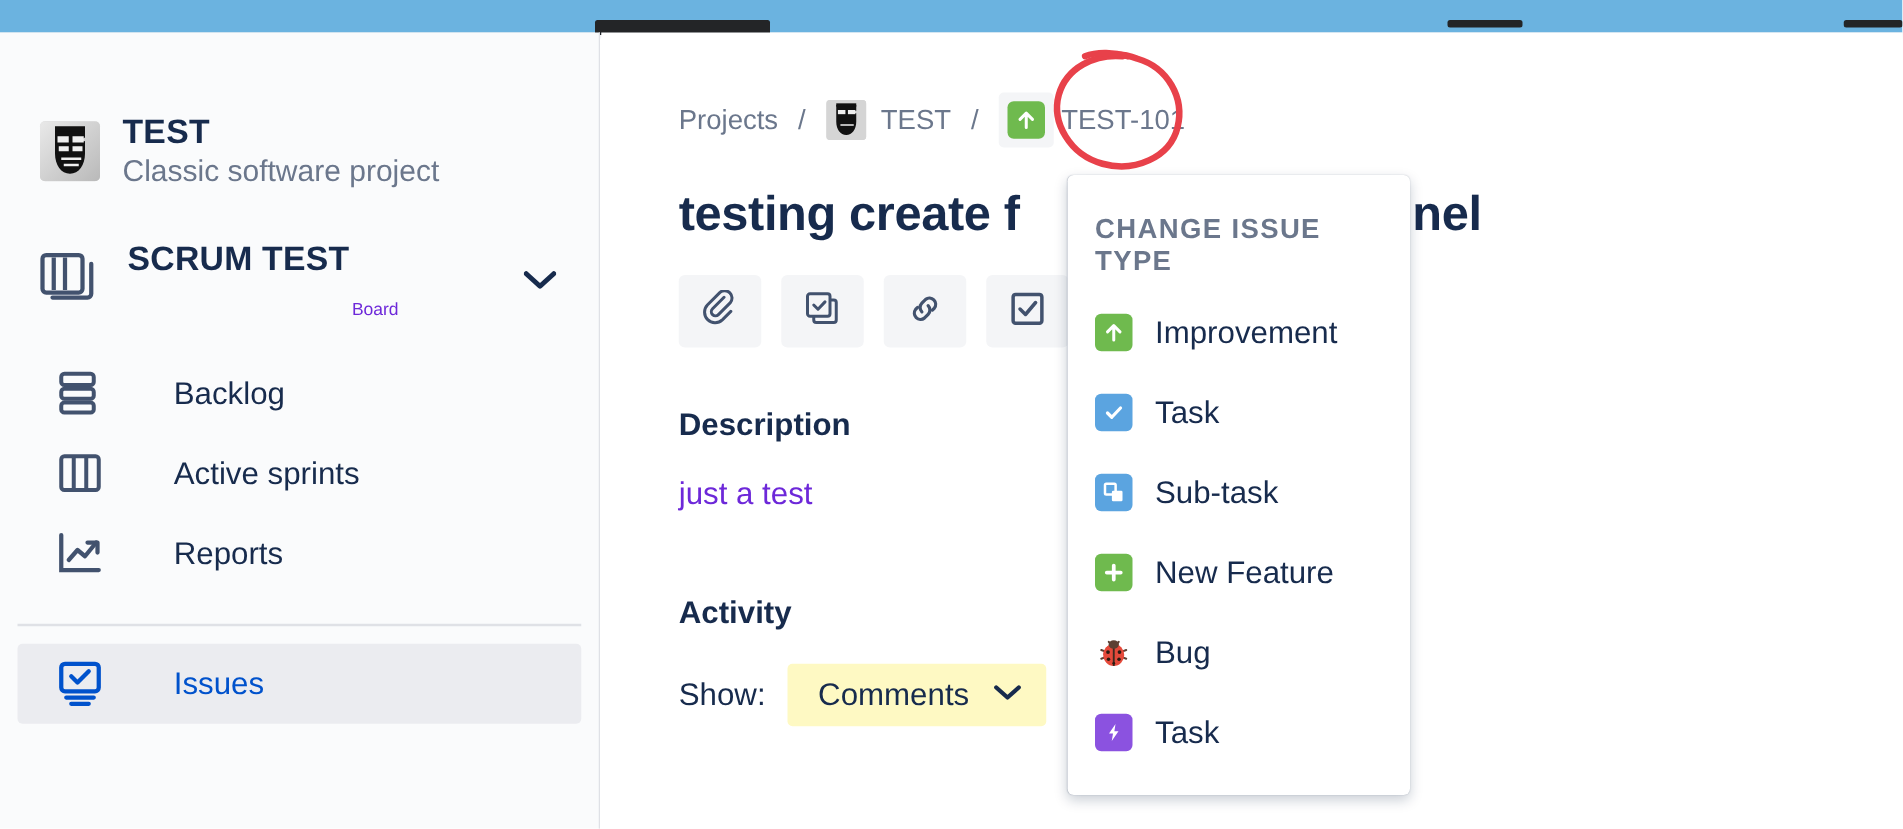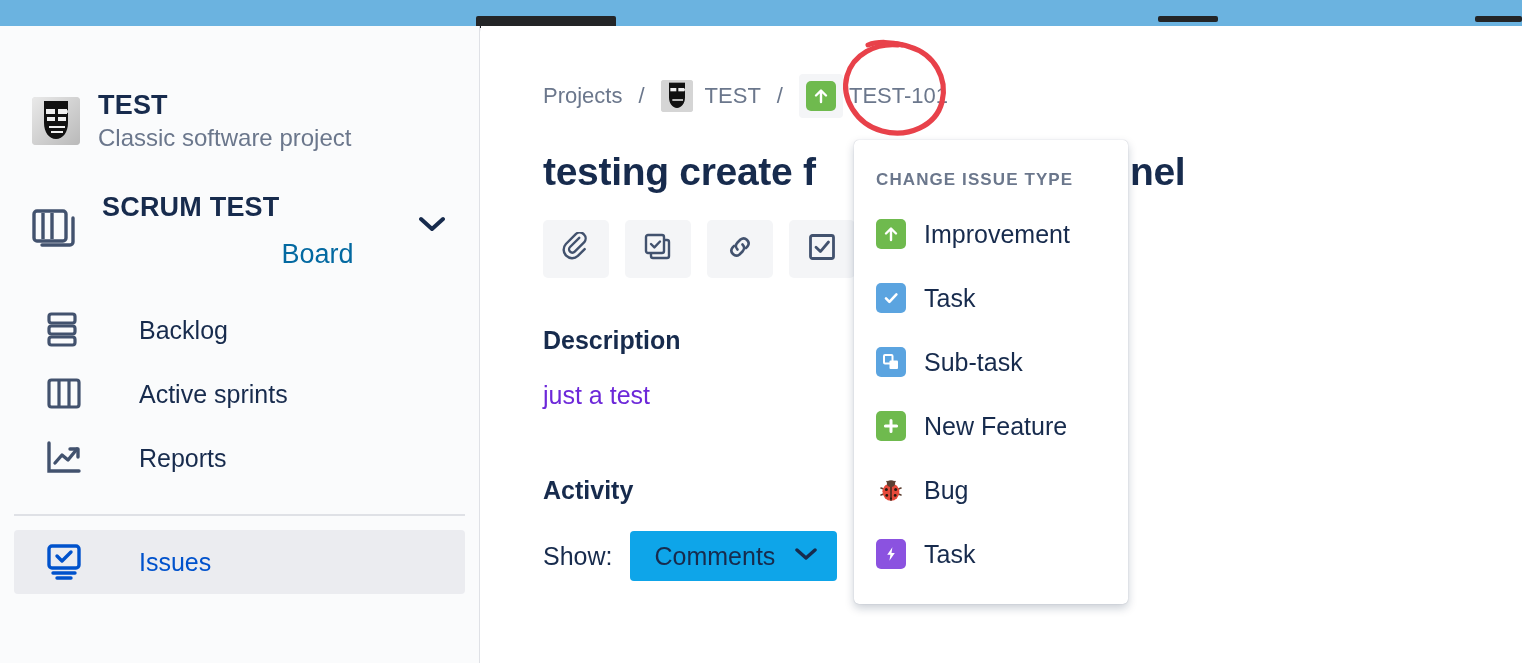--- a/index.html
+++ b/index.html
@@ -49,21 +49,21 @@
   }
   .project-sub { font-size: 24px; color: #6B778C; }
 
   .board-row {
     display: flex; align-items: center;
     padding: 40px 0 0 32px; position: relative;
   }
   .board-icon { width: 52px; flex: 0 0 52px; display: flex; justify-content: flex-start; }
   .board-meta { display: flex; flex-direction: row; gap: 2px; margin-left: 18px; }
   .board-name { font-size: 27px; font-weight: 700; color: #172B4D; letter-spacing: .2px; }
-  .board-sub { font-size: 27px; color: #0369a1; margin-top: 47px; }
+  .board-sub { font-size: 14px; color: #6d28d9; margin-top: 47px; }
   .board-chevron { position: absolute; right: 34px; top: 64px; }
 
   .nav-list { margin-top: 28px; }
   .nav-item {
     display: flex; align-items: center; height: 64px;
     padding-left: 32px; border-radius: 4px;
     margin: 0 14px 0 14px;
     gap: 23px;
   }
   .nav-item .nav-ico { width: 52px; flex: 0 0 52px; display: flex; align-items: center; }
@@ -115,35 +115,35 @@
     font-size: 25px; font-weight: 700; color: #172B4D;
   }
   .desc-block { margin-top: 48px; }
   .desc-body { font-size: 25px; color: #6d28d9; margin-top: 26px; }
 
   .activity-block { margin-top: 66px; }
   .activity-row { display: flex; align-items: center; gap: 18px; margin-top: 26px; }
   .activity-label { font-size: 25px; color: #172B4D; }
   .show-select {
     display: flex; align-items: center; gap: 20px;
-    background: #0ea5e9; border-radius: 4px;
+    background: #fef9c3; border-radius: 4px;
     padding: 10px 20px 10px 24px; height: 50px;
   }
   .show-value { font-size: 25px; color: #172B4D; }
 
   
   .dropdown {
     position: absolute; left: 854px; top: 140px; width: 274px;
     background: #ffffff; border-radius: 5px;
     box-shadow: 0 4px 10px rgba(9,30,66,.22), 0 0 1px rgba(9,30,66,.30);
     padding: 16px 0 18px 0;
     z-index: 30;
   }
   .dd-header {
-    font-size: 17px; font-weight: 700; letter-spacing: 1.1px;
+    font-size: 22px; font-weight: 700; letter-spacing: 1.1px;
     color: #6B778C; padding: 14px 12px 12px 22px;
   }
   .dd-item {
     display: flex; align-items: center; gap: 18px;
     padding: 10px 0 10px 22px; height: 64px;
   }
   .dd-label { font-size: 25px; color: #172B4D; }
 
   
   .tsq {

